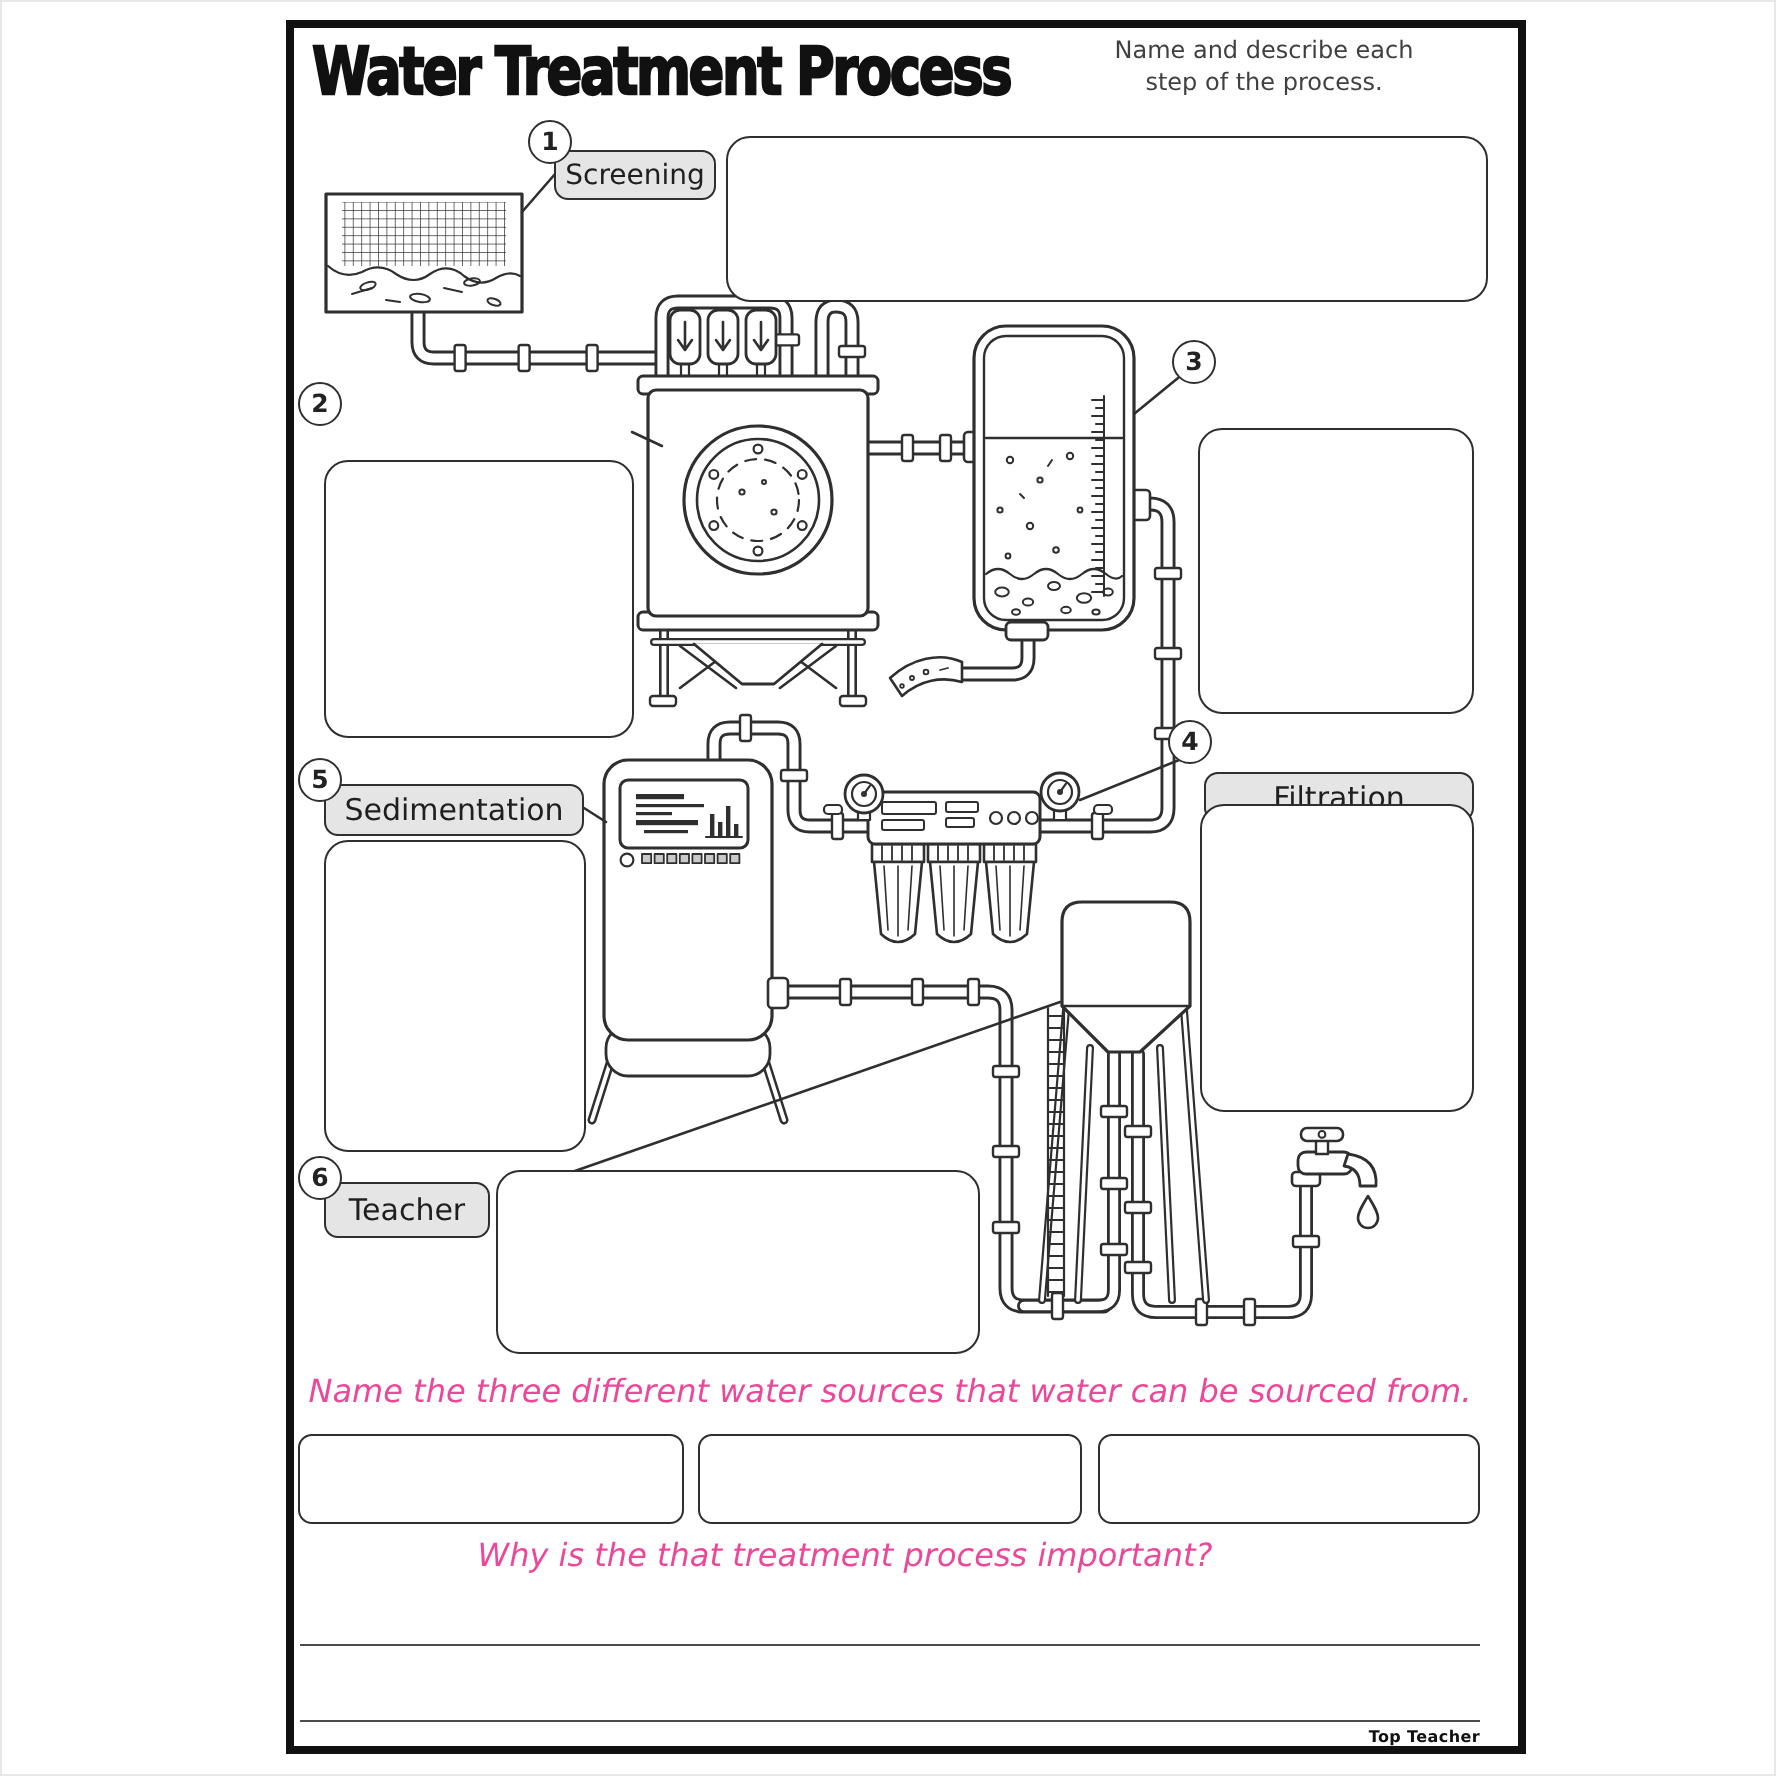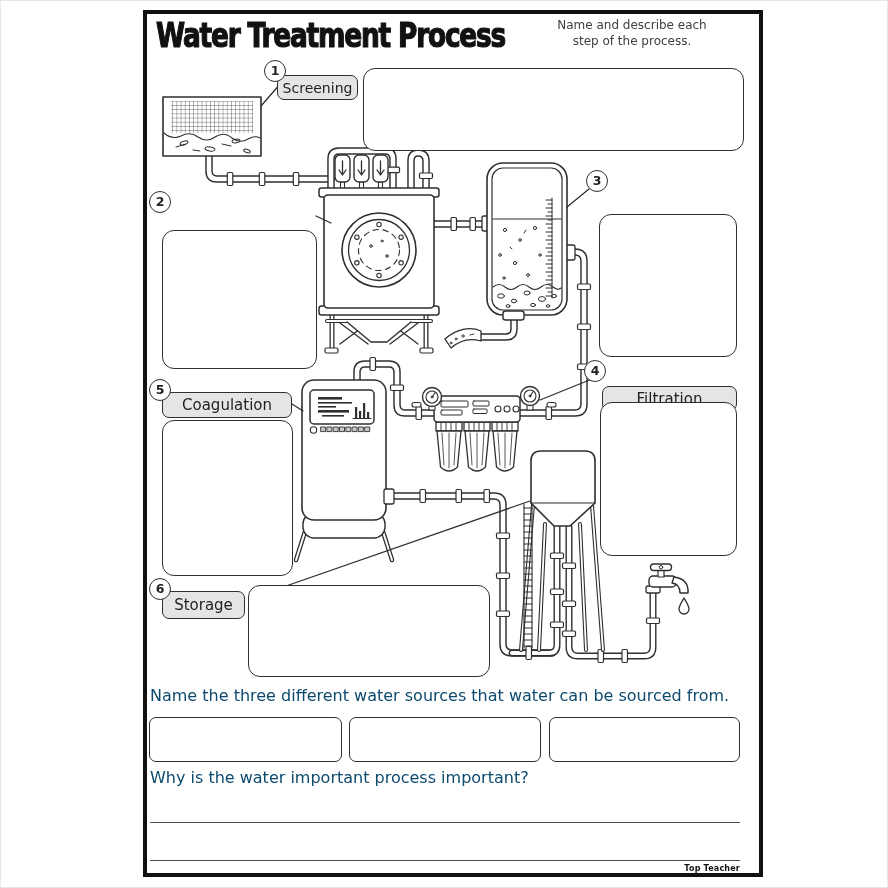--- a/index.html
+++ b/index.html
@@ -17,21 +17,21 @@
   .badge{position:absolute;width:22px;height:22px;border:1.8px solid #2f2f2f;border-radius:50%;
          background:#fff;z-index:3;box-sizing:border-box;text-align:center;
          font-size:12.5px;font-weight:bold;line-height:19px;color:#222;}
   .tag{position:absolute;border:1.8px solid #2f2f2f;border-radius:7px;background:#e5e5e5;z-index:2;
        box-sizing:border-box;display:flex;align-items:center;justify-content:center;
        font-size:15px;font-weight:400;color:#1f1f1f;}
   .abox{position:absolute;border:1.8px solid #2f2f2f;border-radius:12px;background:#fff;z-index:2;
         box-sizing:border-box;font-size:13px;color:#222;padding:4px 8px;}
   .sbox{position:absolute;border:1.8px solid #2f2f2f;border-radius:7px;background:#fff;z-index:2;
         box-sizing:border-box;}
-  .question{position:absolute;font-size:16px;color:#0c4a6e;z-index:2;}
+  .question{position:absolute;text-align:center;font-size:16px;color:#ec4899;z-index:2;font-style:italic;}
   .wline{position:absolute;height:0;border-top:1.9px solid #4c4c4c;z-index:2;}
   .brand{position:absolute;left:620px;top:864px;width:120px;text-align:right;font-size:8px;
          font-weight:bold;color:#111;z-index:2;letter-spacing:.2px;}
   
   .b1{left:264px;top:60px}.b2{left:149px;top:191px}.b3{left:586px;top:170px}
   .b4{left:584px;top:360px}.b5{left:149px;top:379px}.b6{left:149px;top:578px}
   .t1{left:277px;top:75px;width:81px;height:25px;font-size:14px}
   .t2{left:162px;top:202px;width:155px;height:26px}
   .t3{left:603px;top:185px;width:134px;height:26px;font-size:14px}
   .t4{left:602px;top:386px;width:135px;height:25px}
@@ -357,30 +357,30 @@
   <div class="abox a2"></div>
 
   <div class="badge b3">3</div>
   <div class="abox a3"></div>
 
   <div class="badge b4">4</div>
   <div class="tag t4">Filtration</div>
   <div class="abox a4"></div>
 
   <div class="badge b5">5</div>
-  <div class="tag t5">Coagulation</div>
+  <div class="tag t5">Sedimentation</div>
   <div class="abox a5"></div>
 
   <div class="badge b6">6</div>
-  <div class="tag t6">Storage</div>
+  <div class="tag t6">Teacher</div>
   <div class="abox a6"></div>
 
   <div class="question q1">Name the three different water sources that water can be sourced from.</div>
   <div class="sbox sb1"></div>
   <div class="sbox sb2"></div>
   <div class="sbox sb3"></div>
 
-  <div class="question q2">Why is the water important process important?</div>
+  <div class="question q2">Why is the that treatment process important?</div>
   <div class="wline l1"></div>
   <div class="wline l2"></div>
 
   <div class="brand">Top Teacher</div>
 </div>
 
 </body></html>

